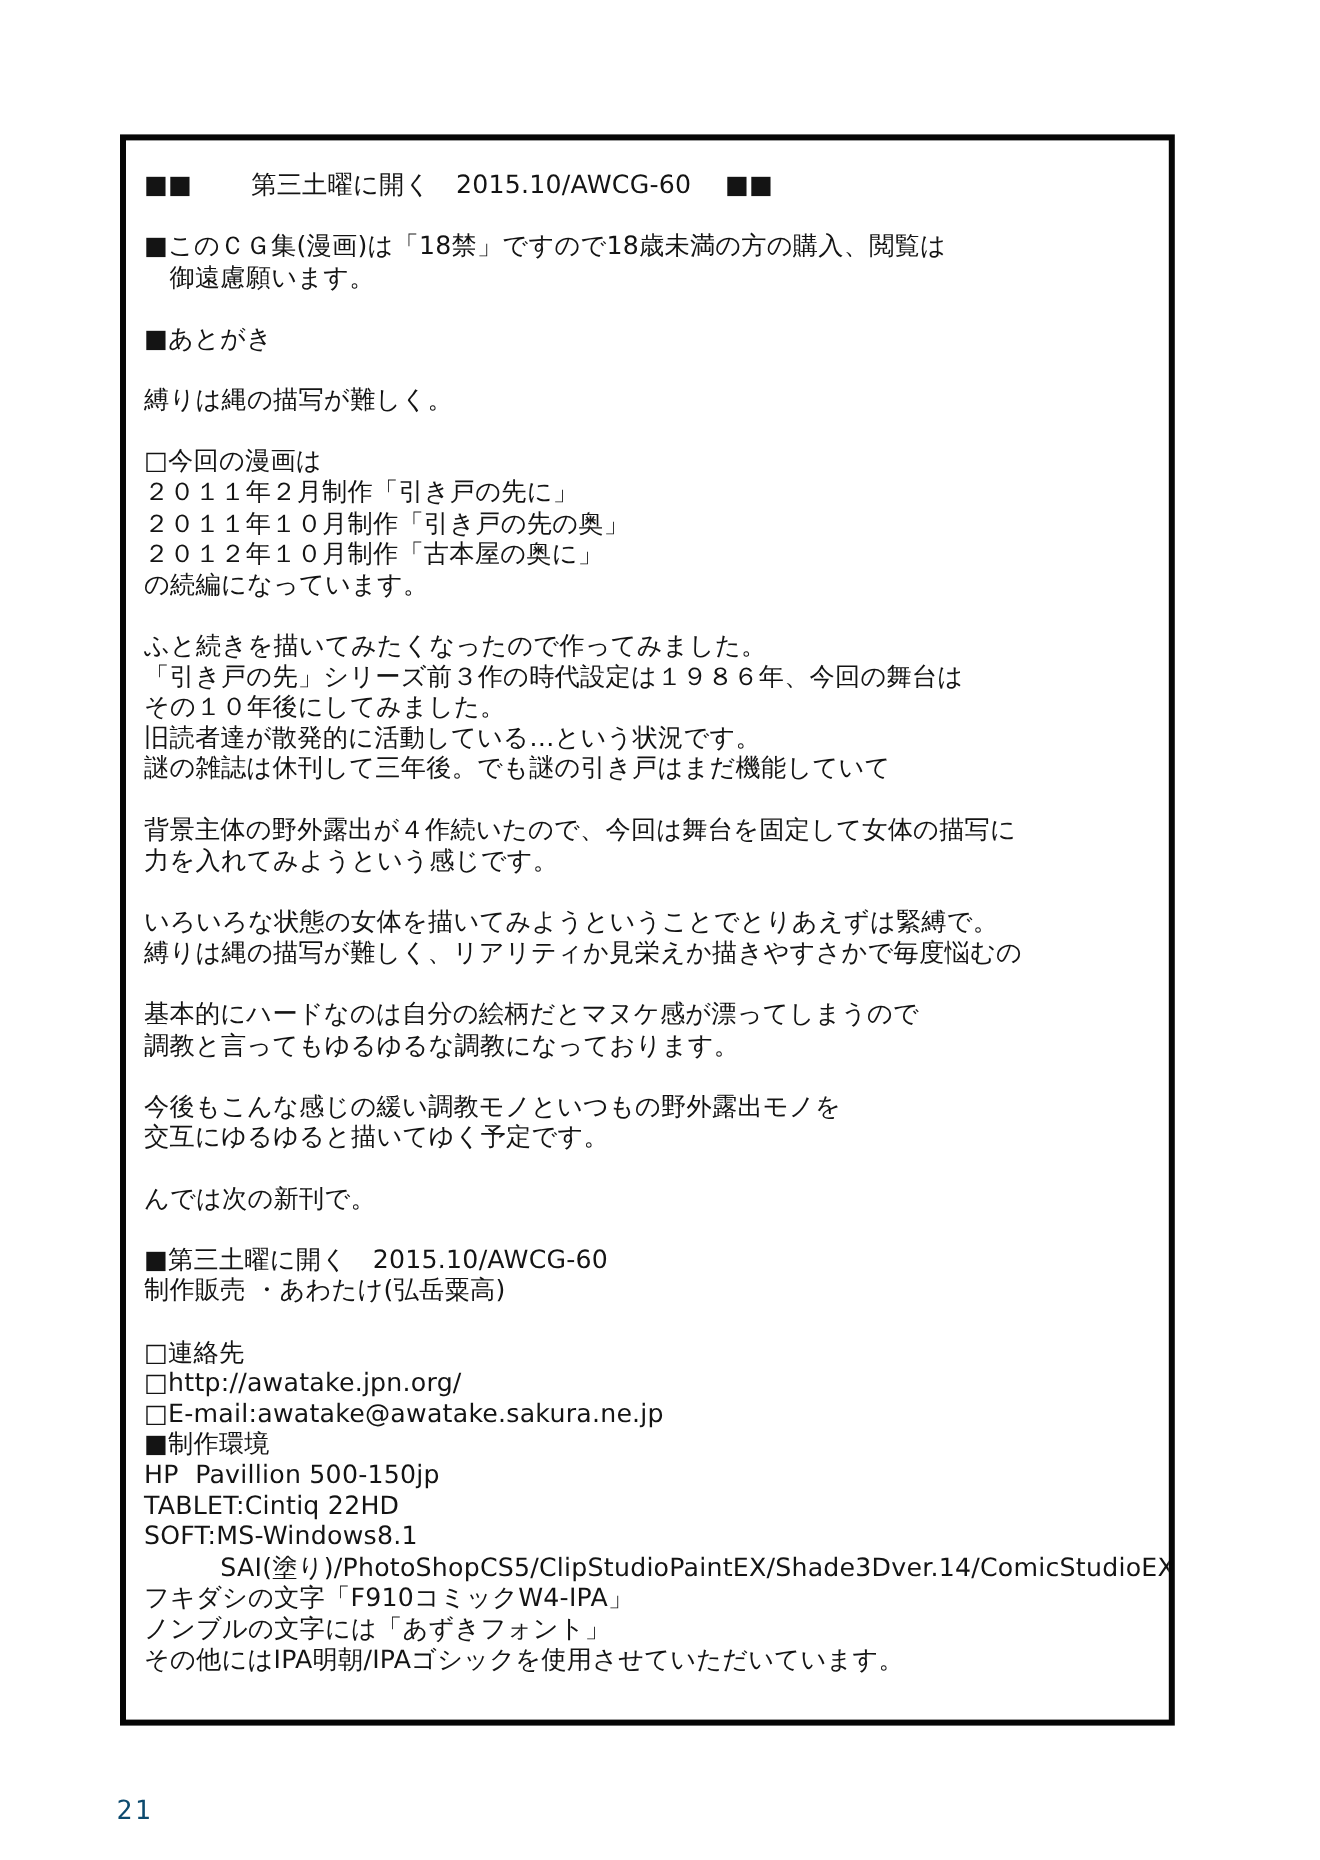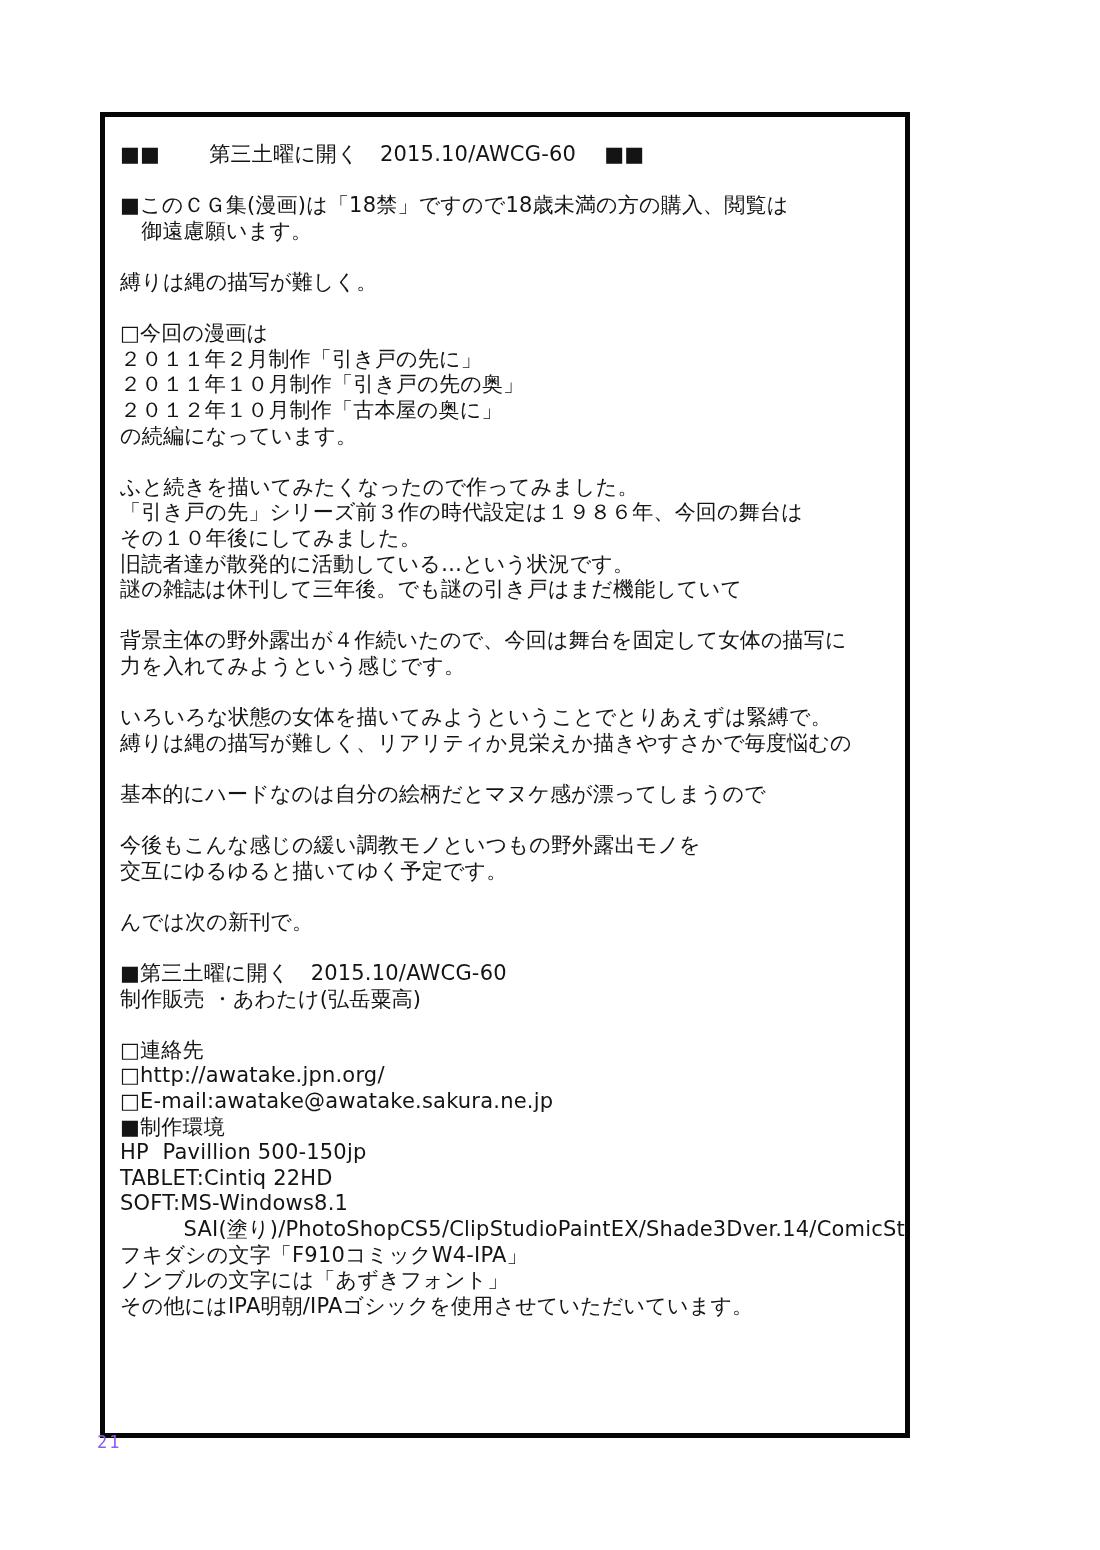--- a/index.html
+++ b/index.html
@@ -13,21 +13,21 @@
     height: 1550px;
     background: #ffffff;
     font-family: "DejaVu Sans", sans-serif;
     color: #141414;
     overflow: hidden;
   }
   .frame {
     position: absolute;
     left: 100px;
     top: 112px;
-    width: 810px;
+    width: 879px;
     height: 1326px;
     border: 5px solid #060606;
     box-sizing: border-box;
     padding: 25px 14px 0 15px;
     overflow: hidden;
     background: #ffffff;
   }
   .line {
     height: 25.6px;
     line-height: 25.6px;
@@ -40,38 +40,41 @@
   }
   .para {
     margin-bottom: 25.6px;
   }
   .para:last-child {
     margin-bottom: 0;
   }
   .pagenum {
     position: absolute;
     left: 97px;
-    top: 1432px;
-    font-size: 17px;
+    top: 1500px;
+    font-size: 22px;
     line-height: 20px;
     font-family: "DejaVu Sans Mono", monospace;
-    color: #8b5cf6;
+    color: #0c4a6e;
     letter-spacing: 2px;
   }
 </style>
 </head>
 <body>
 
 <div class="page">
   <div class="frame">
     <div class="line header-line">■■　　 第三土曜に開く　2015.10/AWCG-60　 ■■</div>
     <div>
         <div class="para">
           <div class="line">■このＣＧ集(漫画)は「18禁」ですので18歳未満の方の購入、閲覧は</div>
           <div class="line">　御遠慮願います。</div>
+        </div>
+        <div class="para">
+          <div class="line">■あとがき</div>
         </div>
         <div class="para">
           <div class="line">縛りは縄の描写が難しく。</div>
         </div>
         <div class="para">
           <div class="line">□今回の漫画は</div>
           <div class="line">２０１１年２月制作「引き戸の先に」</div>
           <div class="line">２０１１年１０月制作「引き戸の先の奥」</div>
           <div class="line">２０１２年１０月制作「古本屋の奥に」</div>
           <div class="line">の続編になっています。</div>
@@ -86,20 +89,21 @@
         <div class="para">
           <div class="line">背景主体の野外露出が４作続いたので、今回は舞台を固定して女体の描写に</div>
           <div class="line">力を入れてみようという感じです。</div>
         </div>
         <div class="para">
           <div class="line">いろいろな状態の女体を描いてみようということでとりあえずは緊縛で。</div>
           <div class="line">縛りは縄の描写が難しく、リアリティか見栄えか描きやすさかで毎度悩むの</div>
         </div>
         <div class="para">
           <div class="line">基本的にハードなのは自分の絵柄だとマヌケ感が漂ってしまうので</div>
+          <div class="line">調教と言ってもゆるゆるな調教になっております。</div>
         </div>
         <div class="para">
           <div class="line">今後もこんな感じの緩い調教モノといつもの野外露出モノを</div>
           <div class="line">交互にゆるゆると描いてゆく予定です。</div>
         </div>
         <div class="para">
           <div class="line">んでは次の新刊で。</div>
         </div>
         <div class="para">
           <div class="line">■第三土曜に開く　2015.10/AWCG-60</div>

